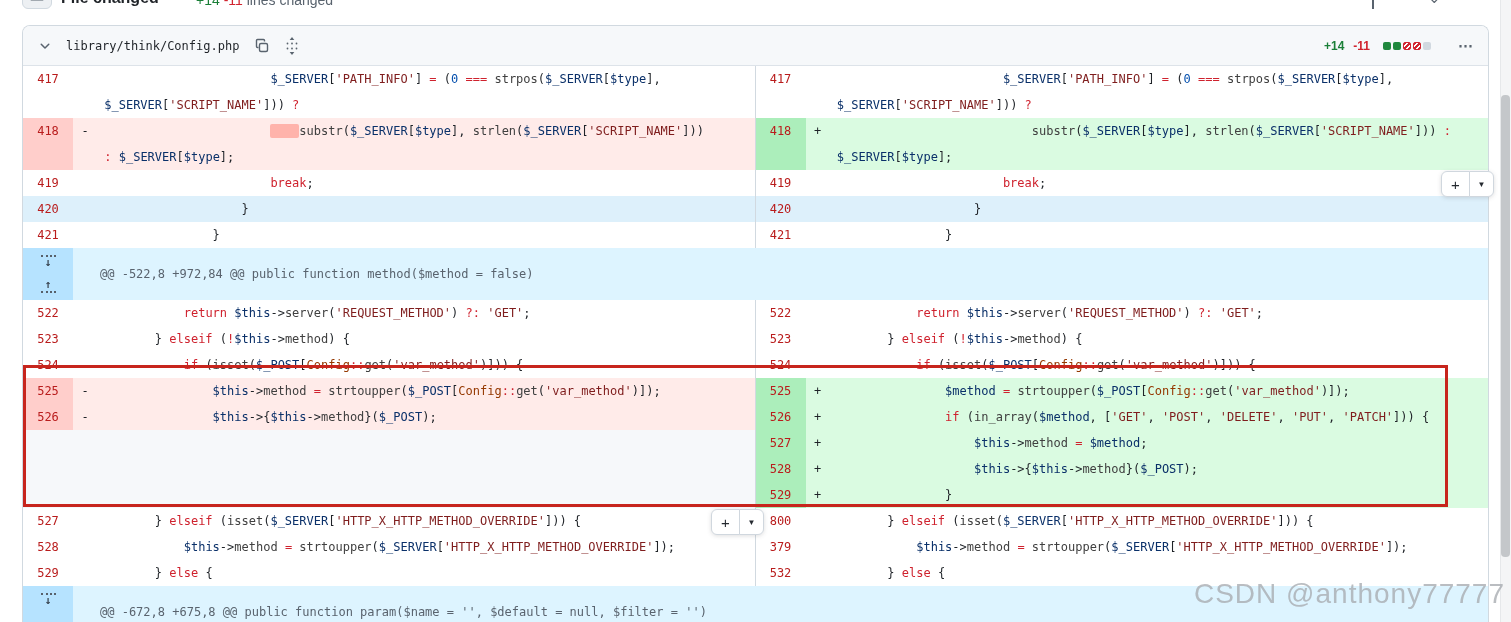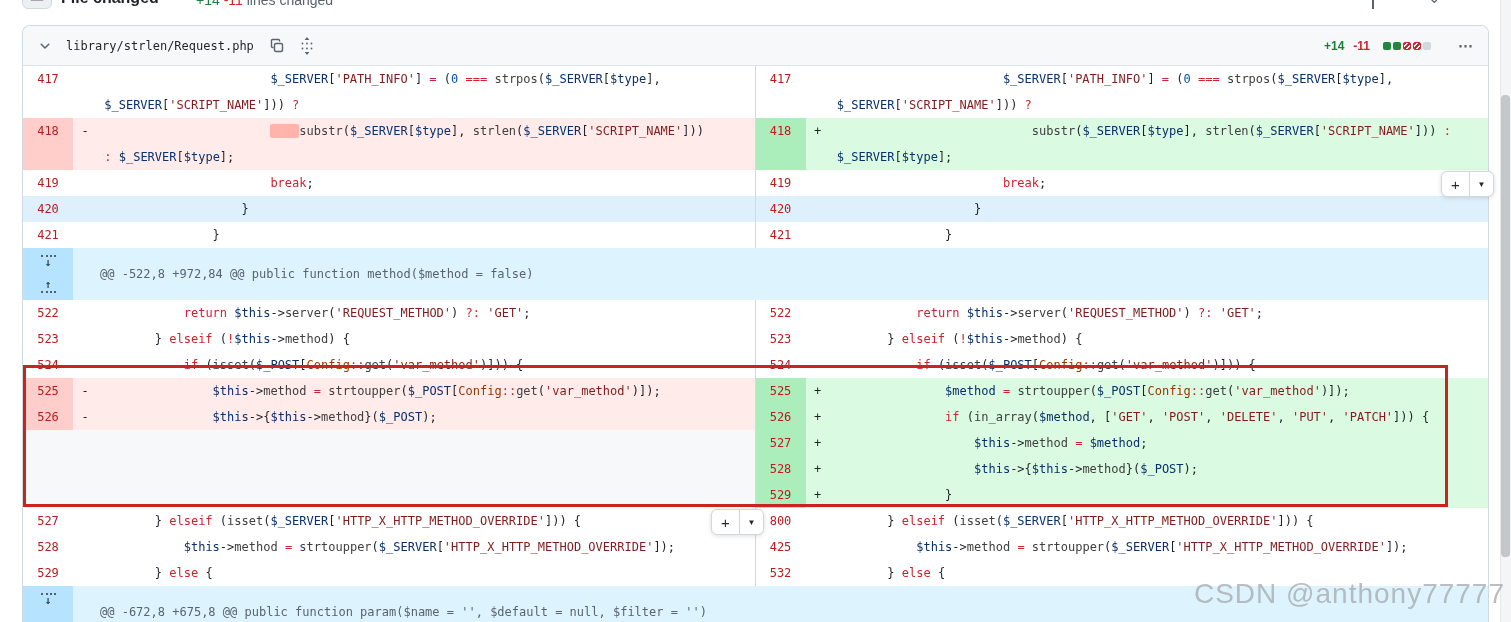--- a/index.html
+++ b/index.html
@@ -105,21 +105,21 @@
   <div class="tb-chev">⌄</div>
 </div>
 
 <div class="card">
   <div class="fh">
     <span class="fh-chev">
       <svg width="16" height="16" viewBox="0 0 16 16" fill="currentColor">
           <path d="M3.72 5.72a.75.75 0 0 1 1.06 0L8 8.94l3.22-3.22a.75.75 0 1 1 1.06 1.06l-3.75 3.75a.75.75 0 0 1-1.06 0L3.72 6.78a.75.75 0 0 1 0-1.06z"></path>
         </svg>
     </span>
-    <span class="fh-path">library/strlen/Request.php</span>
+    <span class="fh-path">library/think/Config.php</span>
     <span class="fh-ico">
       <svg width="16" height="16" viewBox="0 0 16 16" fill="none" stroke="currentColor" stroke-width="1.4">
         <rect x="5.5" y="5.5" width="8" height="8" rx="1.5"></rect>
           <path d="M10.5 3.5v-1a1 1 0 0 0-1-1h-6a1 1 0 0 0-1 1v6a1 1 0 0 0 1 1h1"></path>
       </svg>
     </span>
     <span class="fh-ico">
       <svg width="14" height="18" viewBox="0 0 14 18" fill="currentColor">
         <path d="M7 0 9.3 3H4.7z"></path>
           <path d="M7 18 4.7 15h4.6z"></path>
@@ -325,21 +325,21 @@
           <div class="code"><div class="vl"><span class="tk-d">        } </span><span class="tk-k">elseif</span><span class="tk-d"> (</span><span class="tk-f">isset</span><span class="tk-d">(</span><span class="tk-v">$_SERVER</span><span class="tk-d">[</span><span class="tk-s">'HTTP_X_HTTP_METHOD_OVERRIDE'</span><span class="tk-d">])) {</span></div></div>
         </div>
       </div>
       <div class="row">
         <div class="half l ctx">
           <div class="num">528</div>
           <div class="sign"></div>
           <div class="code"><div class="vl"><span class="tk-d">            </span><span class="tk-v">$this</span><span class="tk-d">-&gt;</span><span class="tk-f">method</span><span class="tk-d"> </span><span class="tk-k">=</span><span class="tk-d"> </span><span class="tk-f">strtoupper</span><span class="tk-d">(</span><span class="tk-v">$_SERVER</span><span class="tk-d">[</span><span class="tk-s">'HTTP_X_HTTP_METHOD_OVERRIDE'</span><span class="tk-d">]);</span></div></div>
         </div>
         <div class="half r ctx">
-          <div class="num">425</div>
+          <div class="num">379</div>
           <div class="sign"></div>
           <div class="code"><div class="vl"><span class="tk-d">            </span><span class="tk-v">$this</span><span class="tk-d">-&gt;</span><span class="tk-f">method</span><span class="tk-d"> </span><span class="tk-k">=</span><span class="tk-d"> </span><span class="tk-f">strtoupper</span><span class="tk-d">(</span><span class="tk-v">$_SERVER</span><span class="tk-d">[</span><span class="tk-s">'HTTP_X_HTTP_METHOD_OVERRIDE'</span><span class="tk-d">]);</span></div></div>
         </div>
       </div>
       <div class="row">
         <div class="half l ctx">
           <div class="num">529</div>
           <div class="sign"></div>
           <div class="code"><div class="vl"><span class="tk-d">        } </span><span class="tk-k">else</span><span class="tk-d"> {</span></div></div>
         </div>

